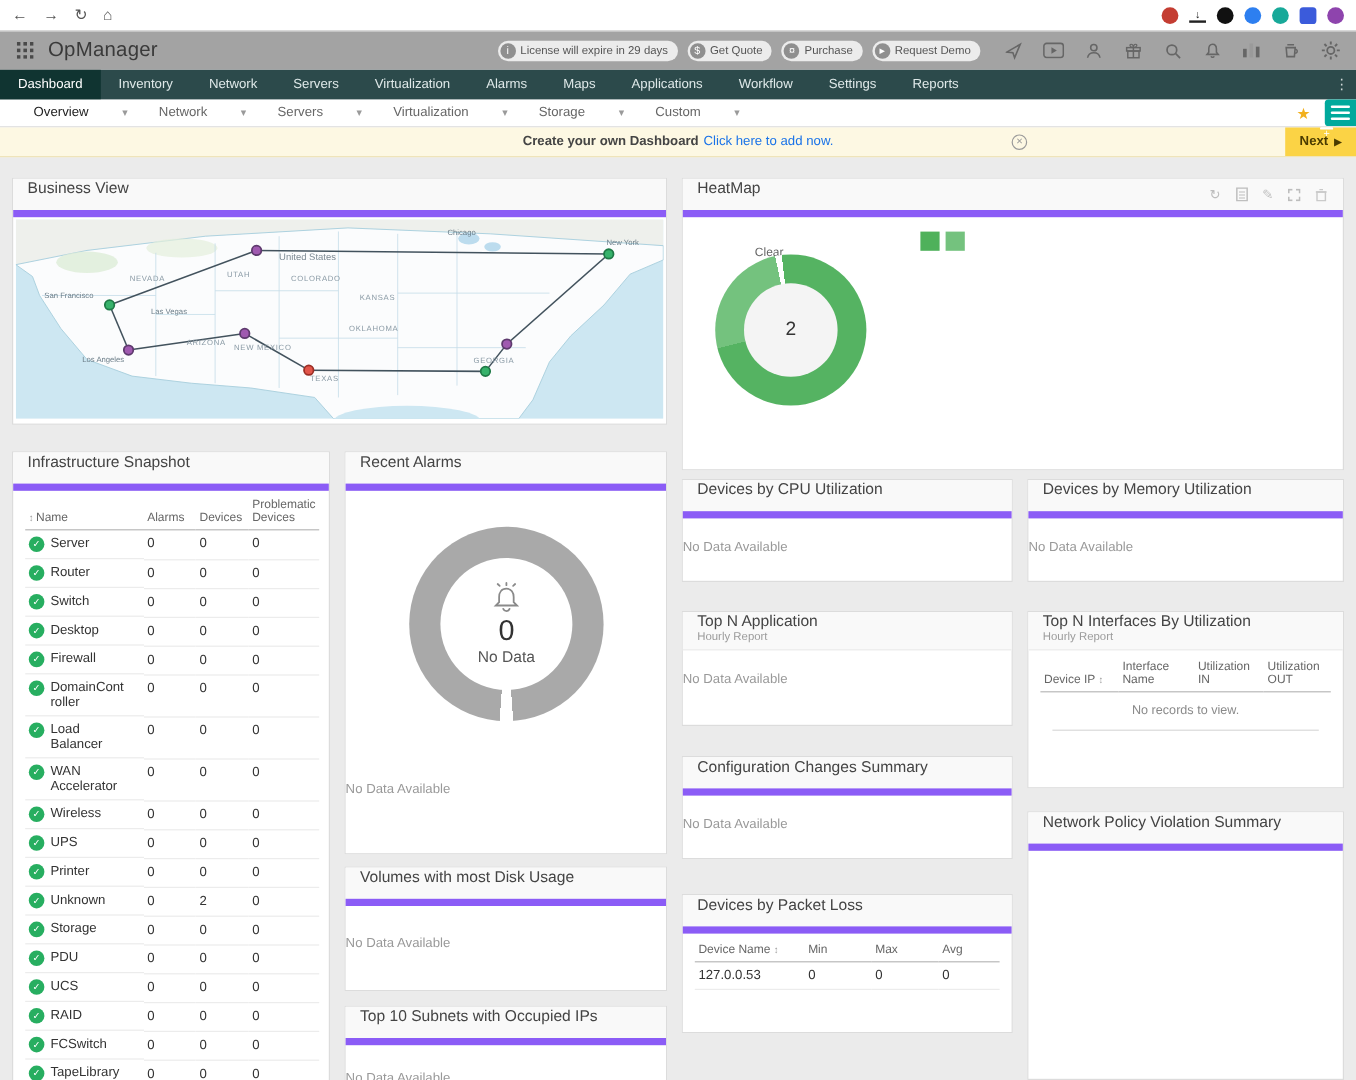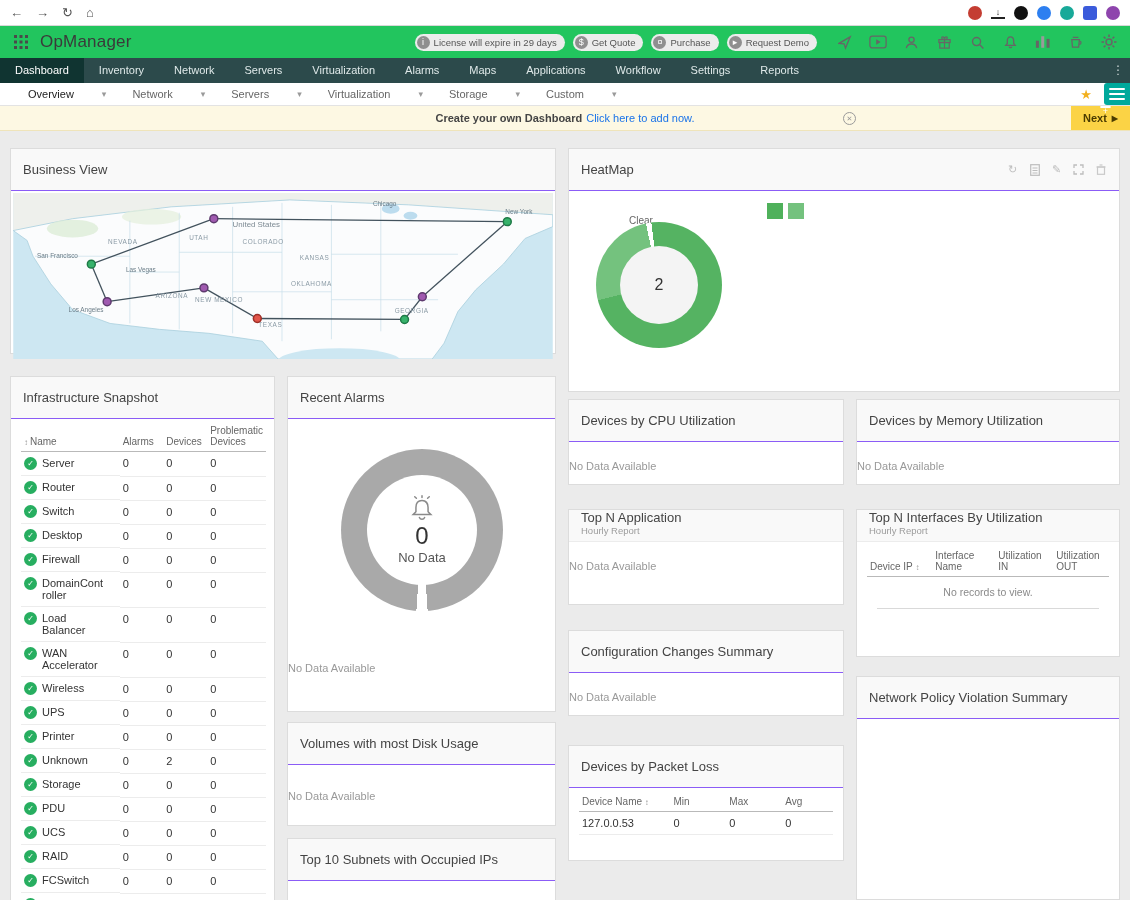--- a/index.html
+++ b/index.html
@@ -9,21 +9,21 @@
   .chrome{position:absolute;top:0;left:0;right:0;height:26px;background:#fff;border-bottom:1px solid #d8d8d8;display:flex;align-items:center;padding:0 10px;gap:11px;z-index:50}
   .bnav{display:flex;gap:13px;color:#555;font-size:13px}
   .bnav span{cursor:pointer;line-height:26px}
   .urlbar{width:668px;height:19px;background:#f1f3f4;border:1px solid #e2e2e2;border-radius:10px;display:flex;align-items:center;padding:0 8px;gap:6px;font-size:10px;color:#3c4043}
   .url-text{flex:1;white-space:nowrap;overflow:hidden}
   .ubstar{color:#777;font-size:11px}
   .exts{display:flex;gap:9px;align-items:center;margin-left:auto}
   .ext{width:14px;height:14px;border-radius:50%;display:flex;align-items:center;justify-content:center;color:#fff;font-size:9px}
 
   
-  .appbar{position:absolute;top:26px;left:0;right:0;height:32px;background:#22c55e;display:flex;align-items:center;padding:0 12px;gap:10px;z-index:40}
+  .appbar{position:absolute;top:26px;left:0;right:0;height:32px;background:#a3a3a3;display:flex;align-items:center;padding:0 12px;gap:10px;z-index:40}
   .app-title{font-size:17px;color:#3a3a3a;letter-spacing:.2px}
   .appbar-right{margin-left:auto;display:flex;align-items:center;gap:15px}
   .badges{display:flex;gap:8px;margin-right:4px}
   .badge{display:flex;align-items:center;gap:4px;background:#ececec;border-radius:9px;height:17px;padding:0 8px 0 2px;font-size:9.5px;color:#555;cursor:pointer;white-space:nowrap}
   .bi{width:13px;height:13px;border-radius:50%;background:#8f8f8f;color:#fff;font-size:9px;display:flex;align-items:center;justify-content:center}
   .hicon{width:18px;height:18px;display:flex;align-items:center;justify-content:center;cursor:pointer}
 
   
   .mainnav{position:absolute;top:58px;left:0;right:0;height:25px;background:#2c4a4b;display:flex;z-index:30}
   .nav-items{display:flex;flex:1}
@@ -48,21 +48,21 @@
   .banner{position:absolute;top:106px;left:0;right:0;height:25px;background:#fdf8e3;border-bottom:1px solid #efe4ba;display:flex;align-items:center;justify-content:center;font-size:11px;color:#444;z-index:20}
   .banner b{font-weight:bold}
   .banner a{color:#1a73e8;margin-left:4px;cursor:pointer}
   .banner-close{position:absolute;left:843px;top:6px;width:13px;height:13px;border:1px solid #9a9a9a;border-radius:50%;color:#9a9a9a;font-size:7px;line-height:11px;text-align:center;cursor:pointer}
   .banner-next{position:absolute;right:0;top:0;bottom:0;background:#fbd345;display:flex;align-items:center;padding:0 12px;font-weight:bold;color:#4a3b00;gap:5px;font-size:11px;cursor:pointer}
   .banner-next .arr{font-size:8px}
 
   
   .content{position:absolute;top:131px;left:0;right:0;bottom:0;overflow:hidden;background:#ebebeb}
   .card{position:absolute;background:#fff;border:1px solid #dcdcdc}
-  .card-h{height:42px;display:flex;align-items:center;padding:0 12px;font-size:13px;color:#444;background:#f9f9f9;border-bottom:1px solid #8b5cf6}
+  .card-h{height:32px;display:flex;padding:0 12px;font-size:13px;color:#444;background:#f9f9f9;border-bottom:6px solid #8b5cf6}
   .card-h2{padding:0 12px 5px;background:#f9f9f9;border-bottom:1px solid #ececec}
   .card-h2 .t{font-size:13px;color:#444}
   .card-h2 .sub{font-size:9.5px;color:#9c9c9c;margin-top:0}
   .card-body{position:relative}
   .empty{text-align:left;color:#999;font-size:11px}
   .actions{margin-left:auto;display:flex;gap:9px;align-items:center;color:#bdbdbd}
   .wicon{width:13px;height:13px;display:flex;align-items:center;justify-content:center;cursor:pointer;font-size:11px}
 
   
   .mapwrap{padding:2px}

